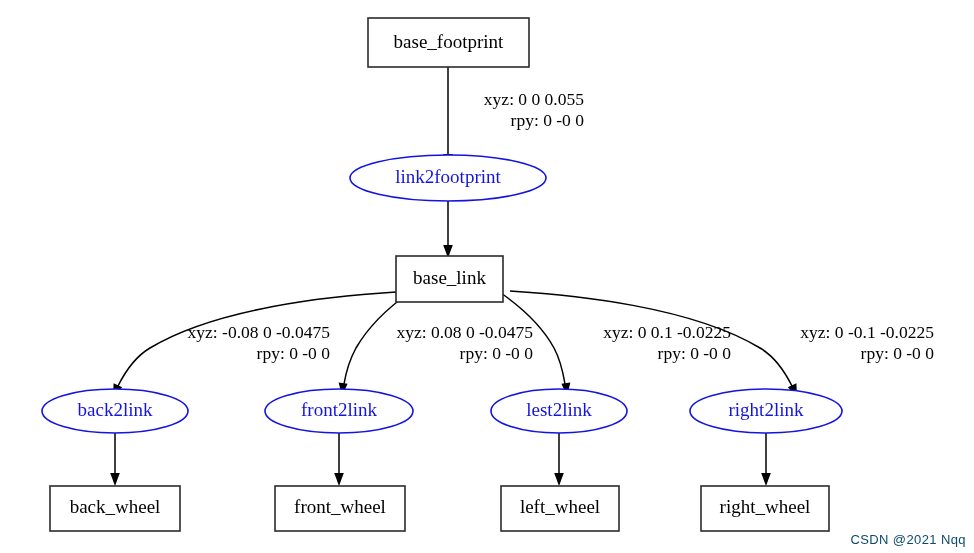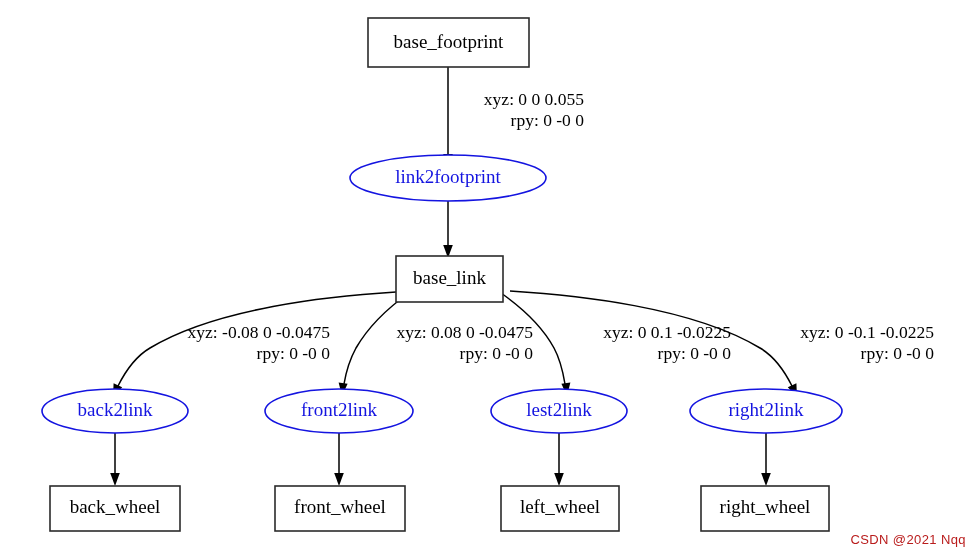--- a/index.html
+++ b/index.html
@@ -63,21 +63,21 @@
     fill: #000000;
     text-anchor: end;
     dominant-baseline: middle;
   }
   .watermark {
     position: absolute;
     right: 8px;
     bottom: 6px;
     font-family: "Liberation Sans", sans-serif;
     font-size: 13px;
-    color: #b91c1c;
+    color: #0c4a6e;
     letter-spacing: 0.4px;
     user-select: none;
   }
 </style>
 </head>
 <body>
 
 <div id="graph-root">
 
   <svg id="urdf-graph" viewBox="0 0 974 553" xmlns="http://www.w3.org/2000/svg">

